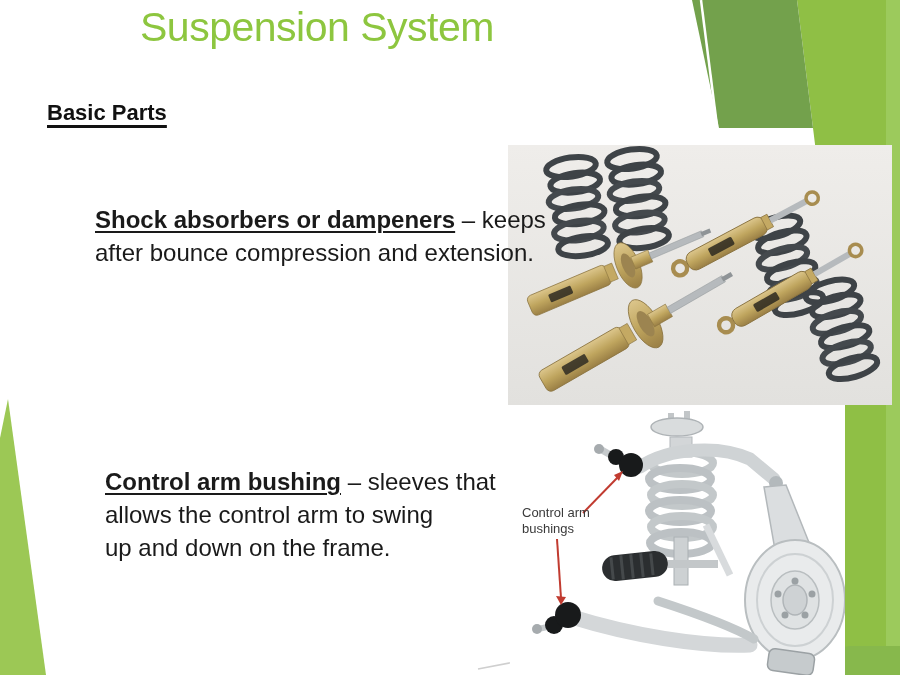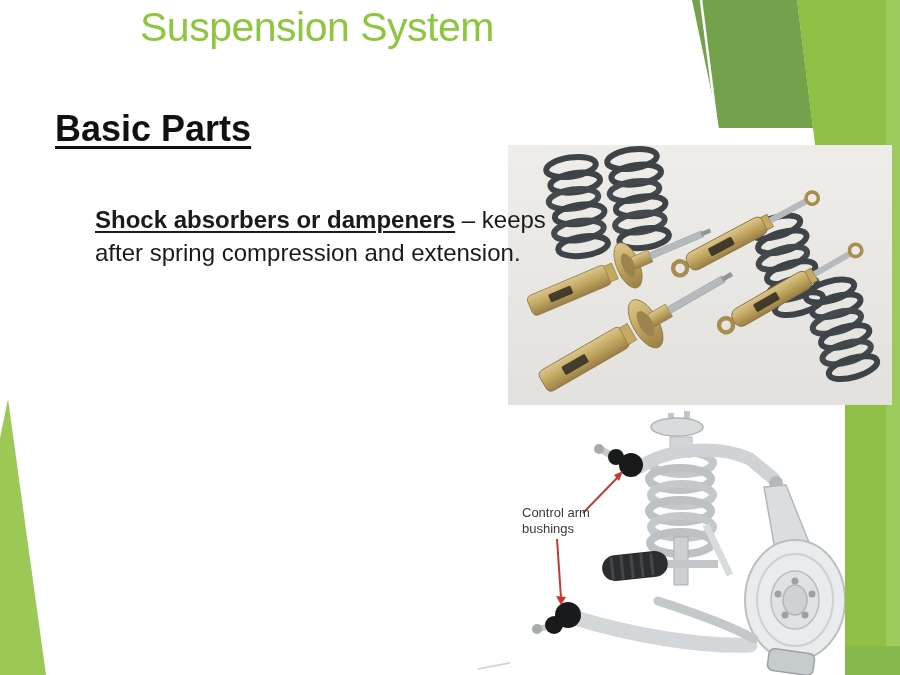--- a/index.html
+++ b/index.html
@@ -8,22 +8,22 @@
     overflow:hidden;font-family:"Liberation Sans",sans-serif;
     margin:0 auto;
   }
   .bg-shapes{position:absolute;left:0;top:0;width:900px;height:675px;z-index:0;}
   .slide-title{
     position:absolute;left:140px;top:4px;z-index:3;margin:0;
     font-size:41px;font-weight:400;letter-spacing:-0.5px;
     color:var(--title-green,#8DC63F);white-space:nowrap;
   }
   .section-heading{
-    position:absolute;left:47px;top:100px;z-index:3;margin:8px;
-    font-size:36px;font-weight:bold;color:var(--heading-black,#111);
+    position:absolute;left:47px;top:100px;z-index:3;margin:0;
+    font-size:22px;font-weight:bold;color:var(--heading-black,#111);
     text-decoration:underline;text-decoration-thickness:3px;text-underline-offset:5px;
     white-space:nowrap;
   }
   .body-text{
     position:absolute;z-index:3;margin:11px;
     font-size:24px;line-height:33px;color:var(--body-black,#1a1a1a);
   }
   .body-text .term{
     font-weight:bold;text-decoration:underline;text-decoration-thickness:2px;
     text-underline-offset:3px;
@@ -56,23 +56,28 @@
     <polygon points="662,675 775,656 822,675" fill="var(--shape-green-wedge-dark,#76A845)"></polygon>
     <polygon points="8,399 0,438 0,675 46,675" fill="var(--shape-green-corner,#9CC855)"></polygon>
     <line x1="478" y1="669" x2="572" y2="651" stroke="#cfcfcf" stroke-width="1.5"></line>
   </svg>
 
   <h1 class="slide-title">Suspension System</h1>
   <h2 class="section-heading">Basic Parts</h2>
 
   <p class="body-text item-1">
     <span class="term">Shock absorbers or dampeners</span><span> – keeps</span>
-    <span class="bline">after spring compression and extension.</span>
+    <span class="bline">after bounce compression and extension.</span>
   </p>
 
+  <p class="body-text item-2">
+    <span class="term">Control arm bushing</span><span> – sleeves that</span>
+    <span class="bline">allows the control arm to swing</span>
+    <span class="bline">up and down on the frame.</span>
+  </p>
 
   <div class="photo photo-1">
     <svg width="384" height="260" viewBox="0 0 384 260">
       <defs>
         <linearGradient id="goldGrad" x1="0" y1="0" x2="0" y2="1">
           <stop offset="0" stop-color="#dcc68c"></stop>
             <stop offset="0.5" stop-color="#bfa55e"></stop>
             <stop offset="1" stop-color="#9a7f45"></stop>
         </linearGradient>
         <linearGradient id="photoBg" x1="0" y1="0" x2="0" y2="1">

